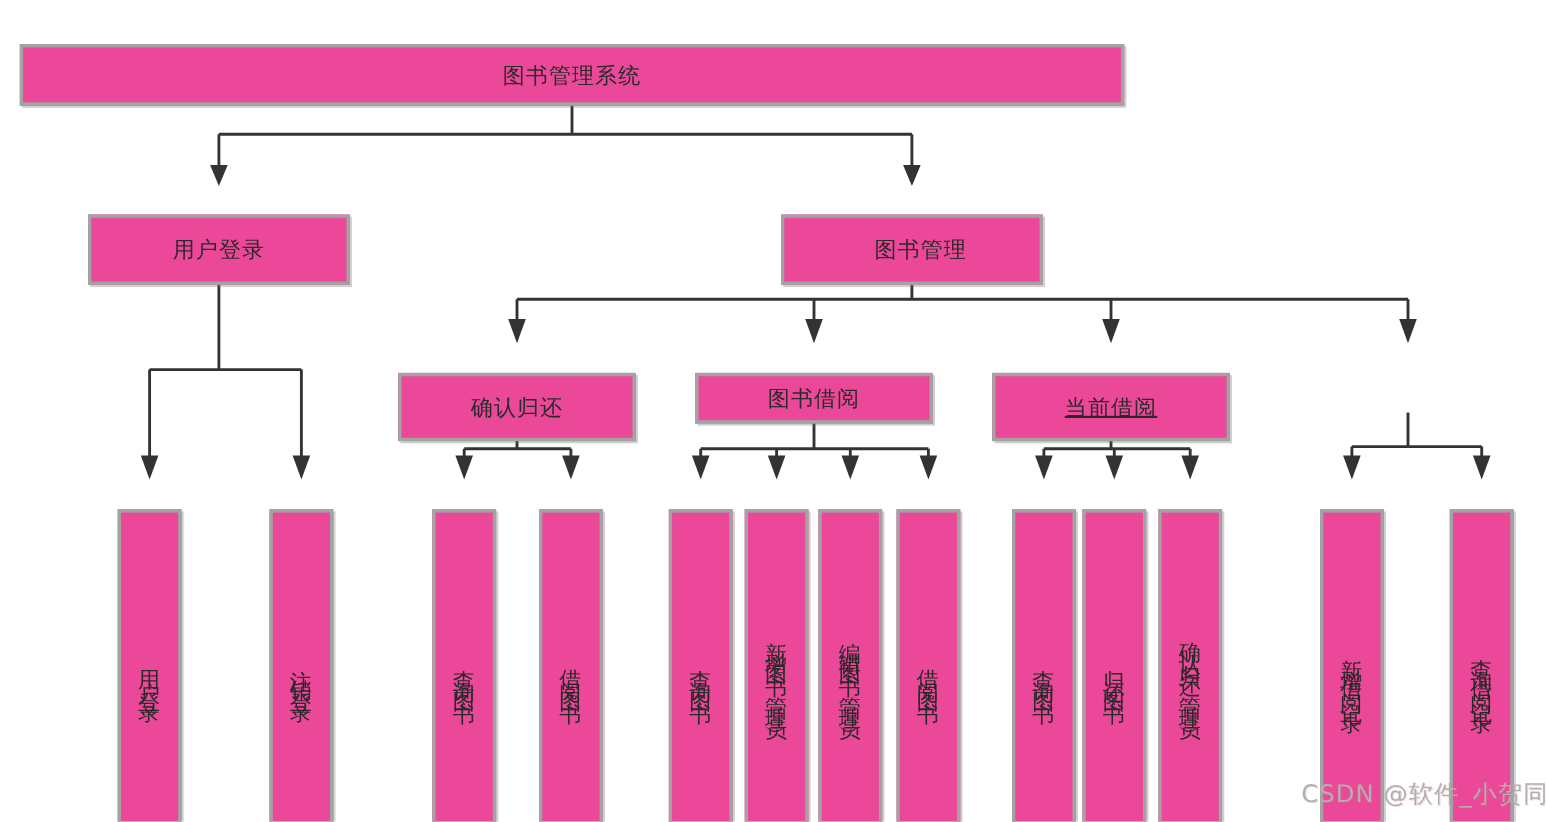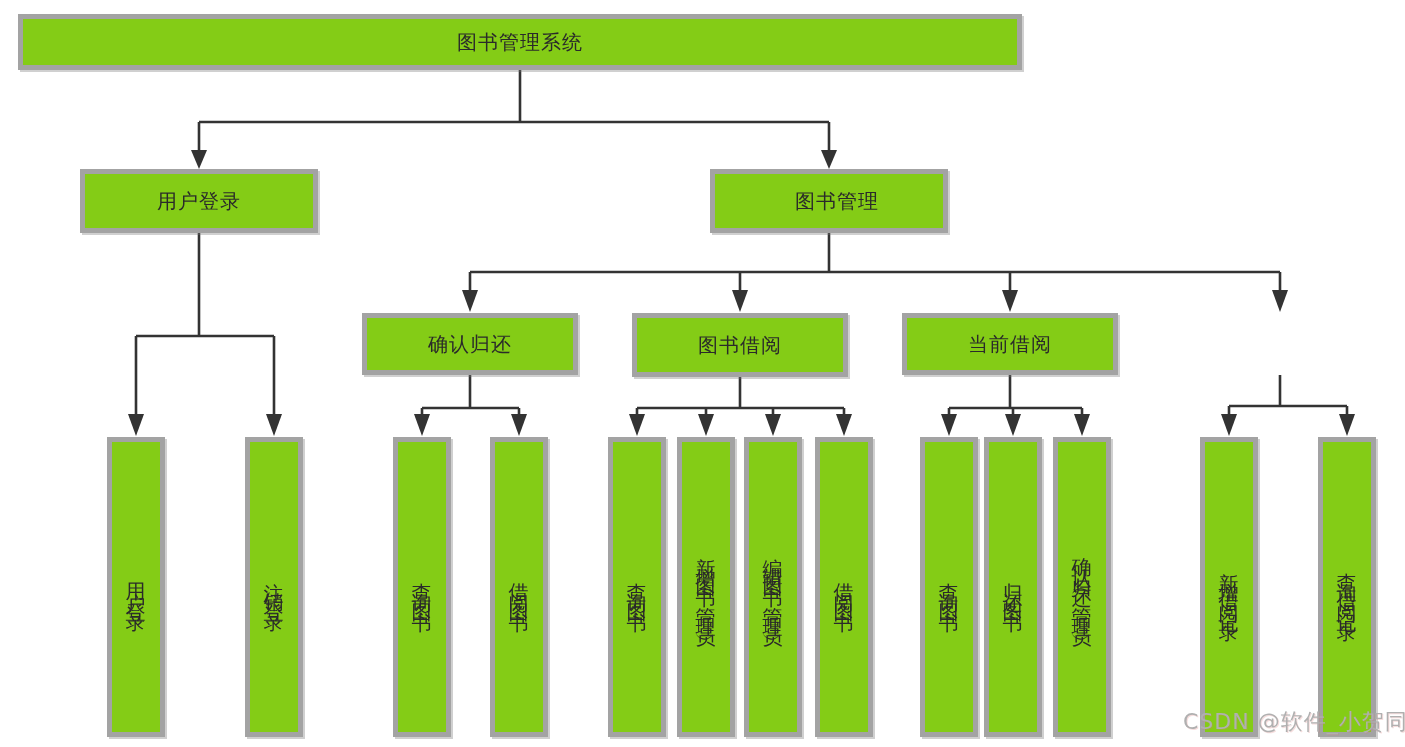--- a/index.html
+++ b/index.html
@@ -7,44 +7,45 @@
     position: relative;
     width: 1405px;
     height: 747px;
     background: #ffffff;
     font-family: "DejaVu Sans", sans-serif;
     overflow: hidden;
   }
   .box {
     position: absolute;
     box-sizing: border-box;
-    background: #84cc16;
-    border: 5px solid #a3a3a3;
+    background: #ec4899;
+    border: 3px solid #a3a3a3;
     box-shadow: 2px 2px 0 rgba(120,120,120,0.35);
     color: #2a2a2a;
     display: flex;
     align-items: center;
     justify-content: center;
+    margin-top: 26px;
   }
   .h-box { font-size: 20px; letter-spacing: 1px; white-space: nowrap; }
   .v-box {
     writing-mode: vertical-rl;
     text-orientation: mixed;
     font-size: 20px;
     letter-spacing: 10px;
     line-height: 1;
     white-space: nowrap;
   }
   
   #node-root           { left: 18px;   top: 14px;  width: 1004px; height: 56px; }
   #node-user-login     { left: 80px;   top: 169px; width: 238px;  height: 64px; }
   #node-book-mgmt      { left: 710px;  top: 169px; width: 238px;  height: 64px; padding-left: 16px; }
   #node-new-book       { left: 362px;  top: 313px; width: 216px;  height: 62px; }
-  #node-book-borrow    { left: 632px;  top: 313px; width: 216px;  height: 64px; }
-  #node-current-borrow { left: 902px;  top: 313px; width: 216px;  height: 62px; }
+  #node-book-borrow    { left: 632px;  top: 313px; width: 216px;  height: 46px; }
+  #node-current-borrow { left: 902px;  top: 313px; width: 216px;  height: 62px; text-decoration: underline; }
   #node-borrow-record  { left: 1172px; top: 313px; width: 216px;  height: 62px; }
   .leaf { top: 437px; width: 58px; height: 300px; }
   #leaf-0  { left: 107px;  }
   #leaf-1  { left: 245px;  }
   #leaf-2  { left: 393px;  }
   #leaf-3  { left: 490px;  }
   #leaf-4  { left: 608px;  }
   #leaf-5  { left: 677px;  }
   #leaf-6  { left: 744px;  }
   #leaf-7  { left: 815px;  }

